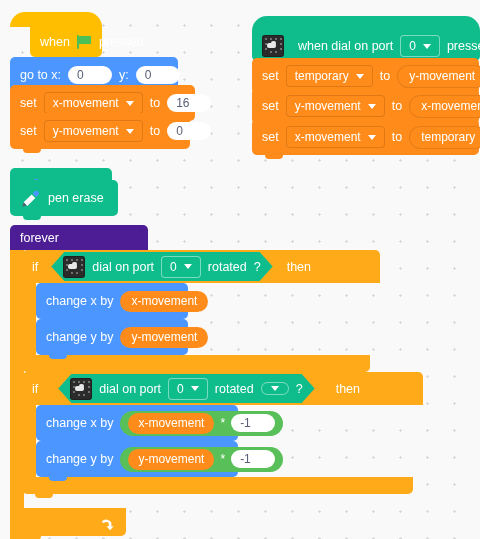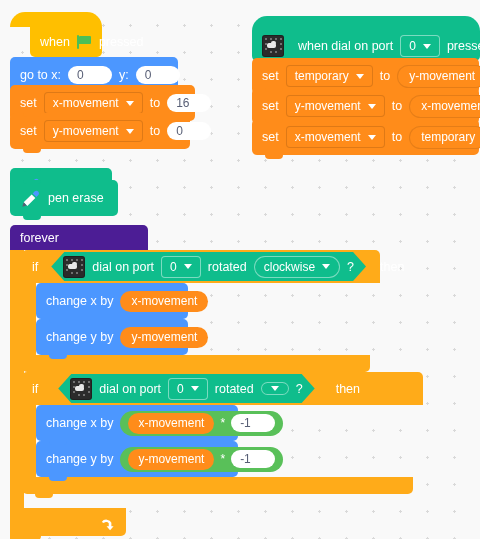--- a/index.html
+++ b/index.html
@@ -190,24 +190,20 @@
               <i class="led" style="left:18px;top:13px"></i>
             <i class="core"></i>
               <i class="core2"></i>
           </span>
           <span>dial on port</span>
           <span class="drop-green">
             <span>0</span>
             <i class="caret"></i>
           </span>
           <span>rotated</span>
-          <span class="drop-greenpill">
-            <span>clockwise</span>
-            <i class="caret"></i>
-          </span>
           <span>?</span>
         </span>
         <span style="margin-left:14px;">then</span>
       </div>
       <div style="position:absolute;left:0;top:33px;width:14px;height:76px;background:#ffab19;"></div>
       <div class="c-bottom c-control" style="position:absolute;left:0;top:105px;width:348px;height:17px;background:#ffab19;"></div>
 
       <div class="blk stack c-motion notch-t notch-b" style="left:14px;top:33px;width:152px;height:36px;">
         <span>change x by</span>
         <span class="oval rep-var-round">x-movement</span>

